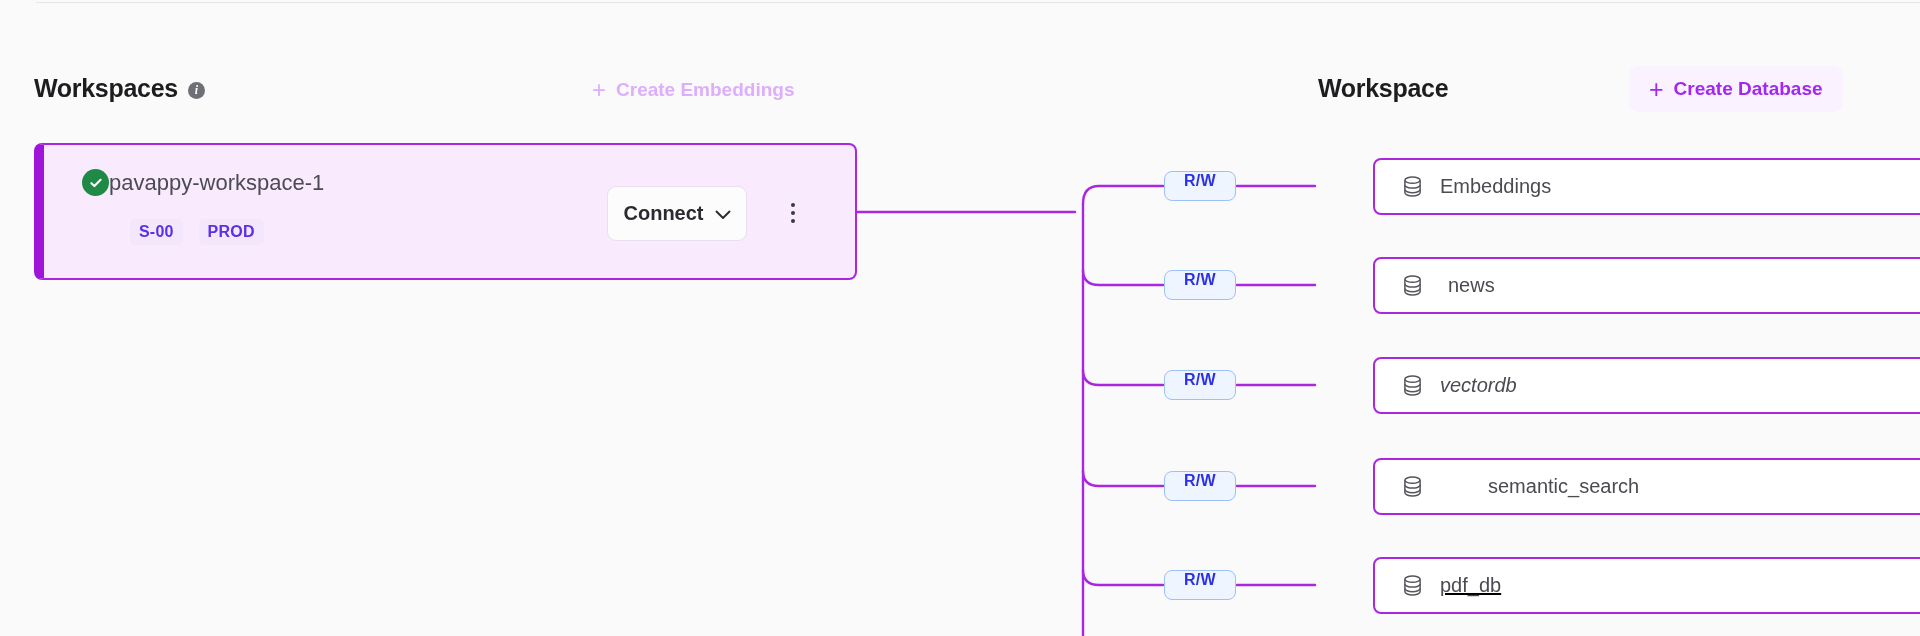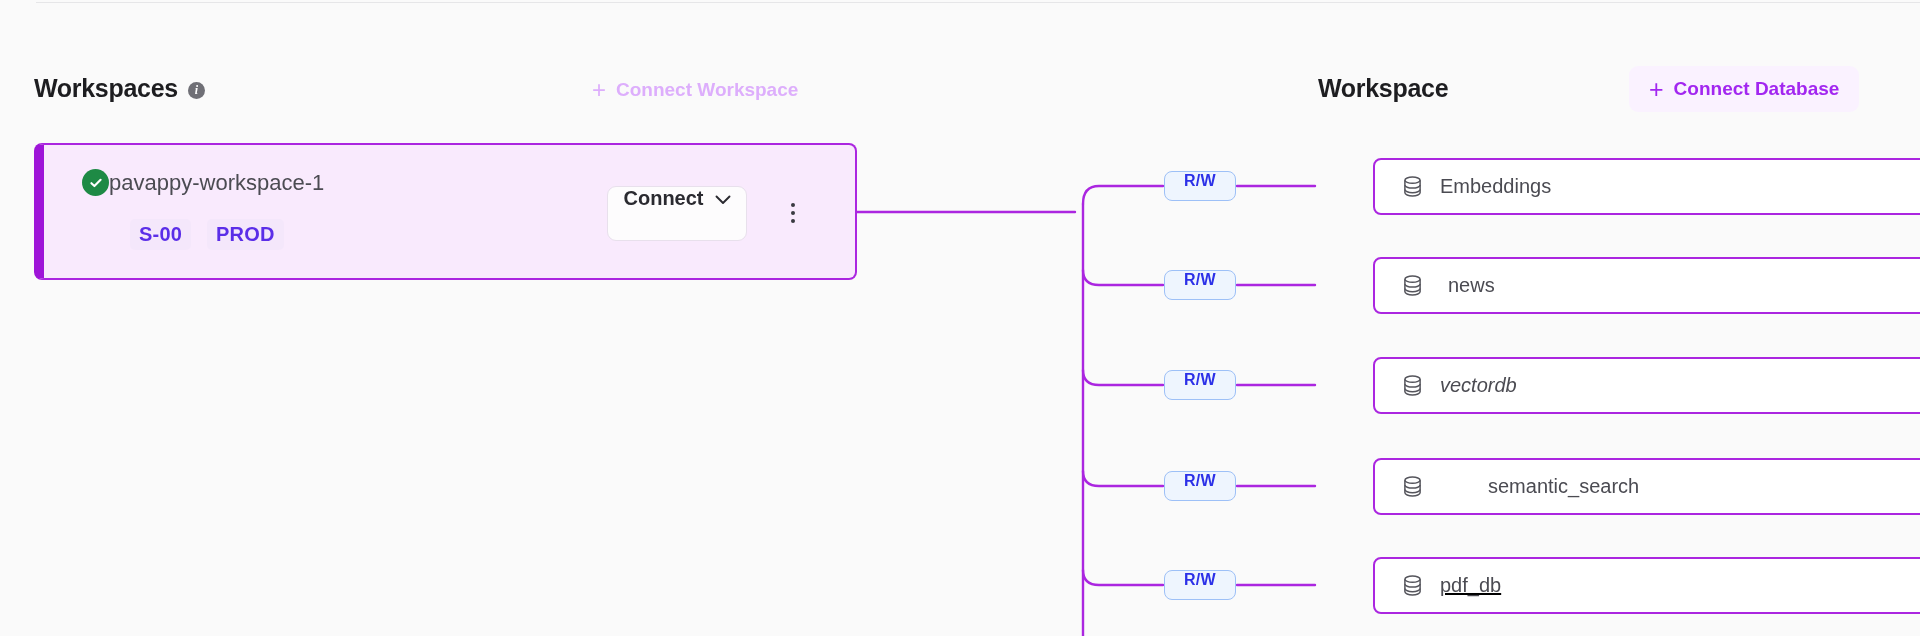--- a/index.html
+++ b/index.html
@@ -91,31 +91,31 @@
   #ws-name {
     font-size: 22px; color: #4b4b52; font-weight: 400;
     white-space: nowrap;
   }
   #ws-tags {
     position: absolute; left: 86px; top: 74px;
     display: flex; gap: 16px;
   }
   .ws-tag {
     background: #f4e7fb; color: #5b2ee8;
-    font-size: 20px; font-weight: 700;
+    font-size: 16px; font-weight: 700;
     border-radius: 5px; padding: 4px 9px;
     letter-spacing: 0.2px;
   }
   #connect-button {
     position: absolute; left: 563px; top: 41px;
     width: 140px; height: 55px;
     background: #fdfcfd;
     border: 1px solid #e8e0ec;
     border-radius: 9px;
-    display: flex; justify-content: center; gap: 11px;
+    display: flex; align-items: center; justify-content: center; gap: 11px;
     font-family: "Liberation Sans", sans-serif;
     font-size: 20px; font-weight: 700; color: #2a2a30;
     cursor: pointer;
   }
   #ws-kebab {
     position: absolute; left: 733px; top: 52px;
     width: 32px; height: 32px;
     display: flex; align-items: center; justify-content: center;
     cursor: pointer;
   }
@@ -168,30 +168,30 @@
 
   <div class="top-rule"></div>
 
   <div class="col-header" id="workspaces-header">
     <span class="col-title">Workspaces</span>
     <span class="info-icon">i</span>
   </div>
 
   <button id="create-workspace-btn">
     <span class="plus">+</span>
-    <span>Connect Workspace</span>
+    <span>Create Embeddings</span>
   </button>
 
   <div class="col-header" id="databases-header">
     <span class="col-title">Workspace</span>
   </div>
 
   <button id="create-database-btn">
     <span class="plus">+</span>
-    <span>Connect Database</span>
+    <span>Create Database</span>
   </button>
 
   <svg id="edges" viewBox="0 0 1920 636">
     <g fill="none" stroke="#ab26e0" stroke-width="2.4" stroke-linecap="round" stroke-linejoin="round">
 
       <path d="M857,212 L1075,212"></path>
 
       <path d="M1083,204 L1083,636"></path>
 
       <path d="M1083,204 Q1083,186 1099,186 L1163,186"></path>

